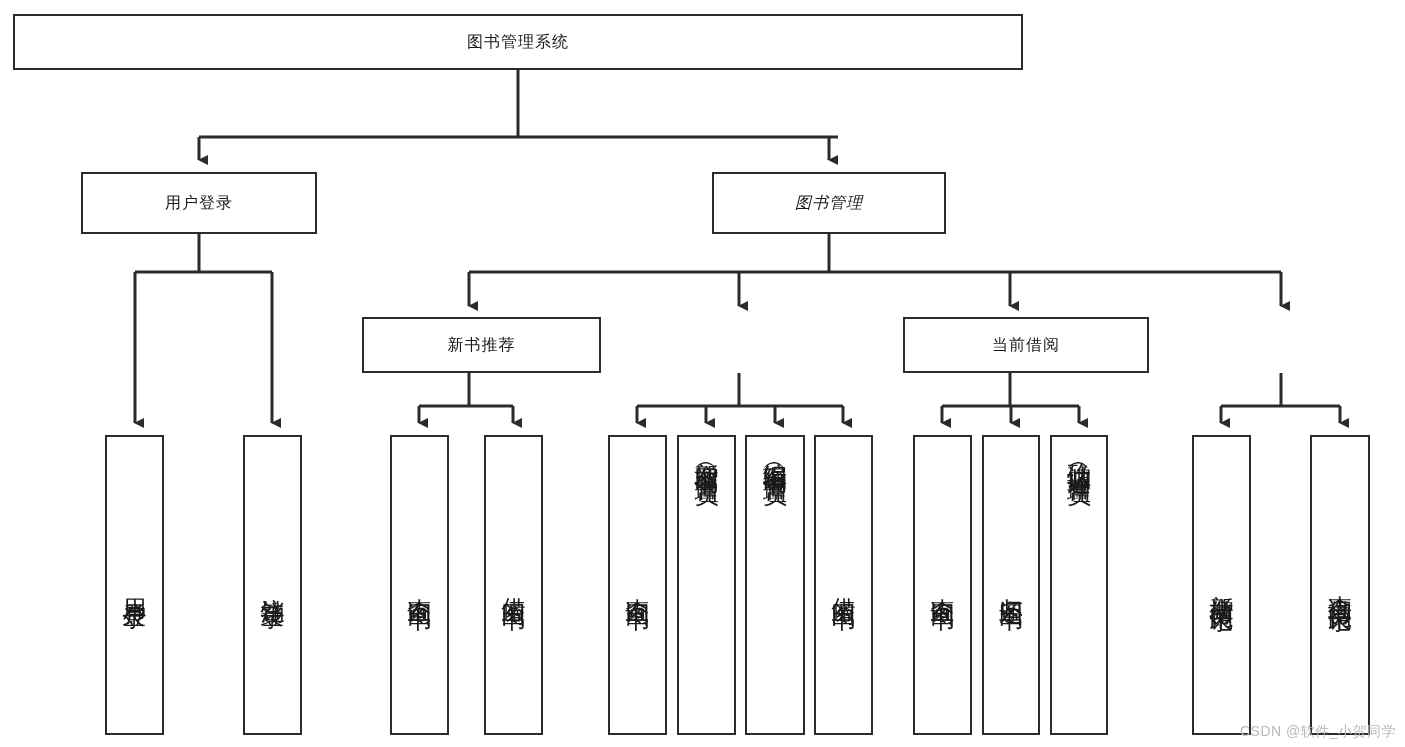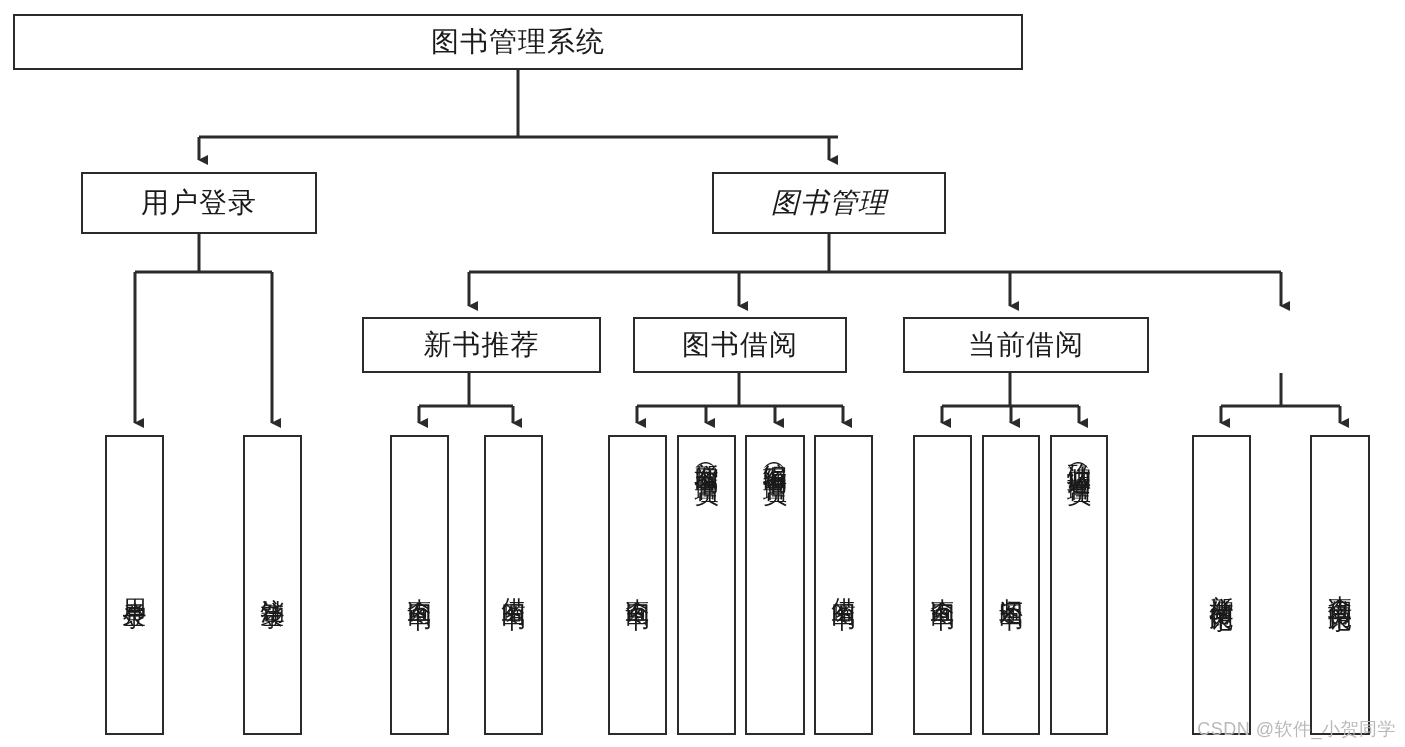--- a/index.html
+++ b/index.html
@@ -17,21 +17,21 @@
     position:absolute;
     background:#ffffff;
     border:2px solid #2b2b2b;
     box-sizing:border-box;
     display:flex;
     align-items:center;
     justify-content:center;
     color:#1a1a1a;
   }
   .node.h{
-    font-size:28px;
+    font-size:16px;
     line-height:1.2;
     letter-spacing:1px;
   }
   .node.v{
     align-items:flex-start;
     justify-content:center;
     padding-top:6px;
   }
   .node.v .vtext{
     writing-mode:vertical-rl;
@@ -43,21 +43,21 @@
     display:block;
   }
   .node.v.center{
     align-items:center;
     padding-top:0;
   }
   .watermark{
     position:absolute;
     right:9px;
     bottom:6px;
-    font-size:18px;
+    font-size:14px;
     color:#b9b9b9;
     letter-spacing:0.5px;
     white-space:nowrap;
     font-family:"Liberation Sans","DejaVu Sans",sans-serif;
   }
 </style>
 </head>
 <body>
 
 <div id="canvas">
@@ -119,23 +119,20 @@
   <div class="node h" style="left:81px;top:172px;width:236px;height:62px;">
     <span>用户登录</span>
   </div>
   <div class="node h" style="left:712px;top:172px;width:234px;height:62px;font-style:italic;">
     <span>图书管理</span>
   </div>
 
   <div class="node h" style="left:362px;top:317px;width:239px;height:56px;">
     <span>新书推荐</span>
   </div>
-  <div class="node h" style="left:633px;top:317px;width:214px;height:56px;">
-    <span>图书借阅</span>
-  </div>
   <div class="node h" style="left:903px;top:317px;width:246px;height:56px;">
     <span>当前借阅</span>
   </div>
 
   <div class="node v center" style="left:105px;top:435px;width:59px;height:300px;">
     <span class="vtext">用户登录</span>
   </div>
   <div class="node v center" style="left:243px;top:435px;width:59px;height:300px;">
     <span class="vtext">注销登录</span>
   </div>

